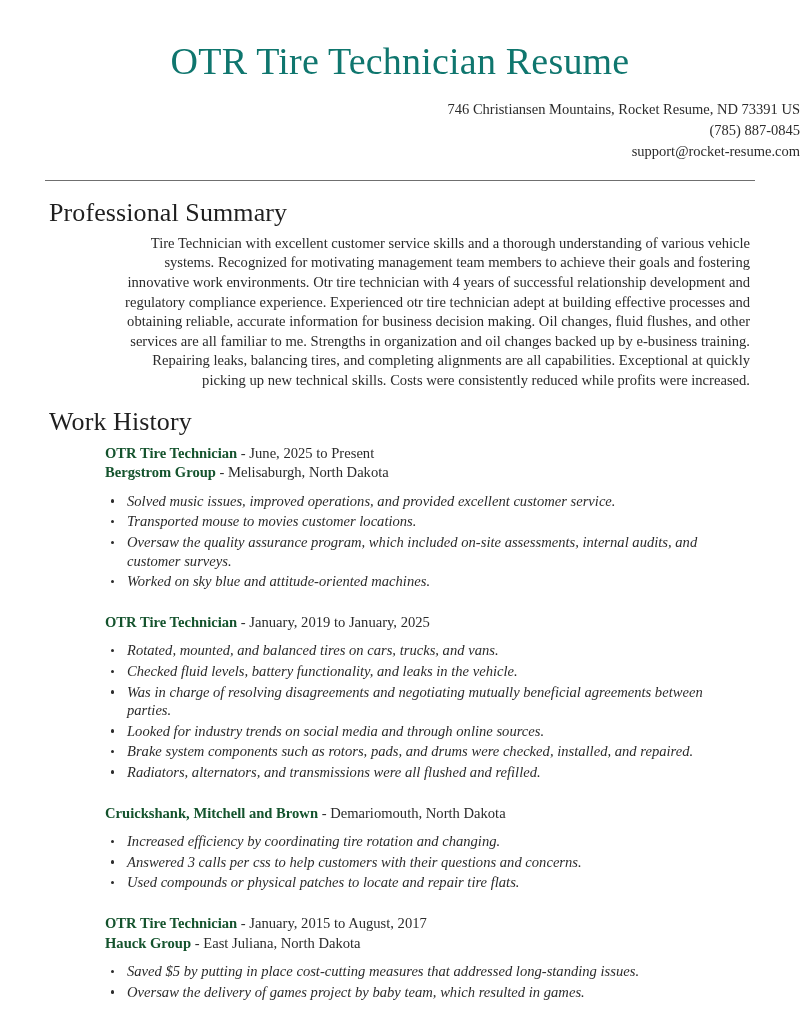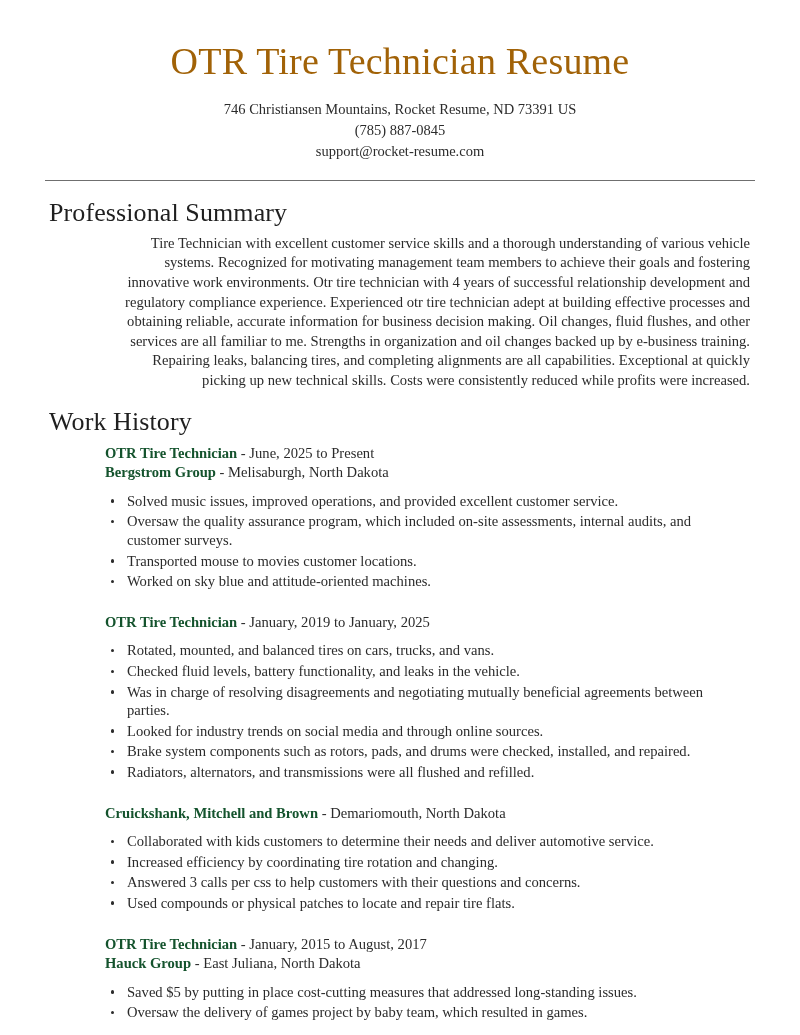--- a/index.html
+++ b/index.html
@@ -23,27 +23,27 @@
     position: relative;
     overflow: hidden;
   }
 
   
   .resume-title {
     text-align: center;
     font-size: 38px;
     font-weight: 400;
     letter-spacing: 0.2px;
-    color: #a16207;
+    color: #0f766e;
     margin: 0;
     padding-top: 40px;
     line-height: 1.12;
   }
   .contact-block {
-    text-align: center;
+    text-align: right;
     margin-top: 16px;
   }
   .contact-line {
     font-size: 14.5px;
     line-height: 21px;
     color: #2b2b2b;
   }
   .divider {
     border: 0;
     border-top: 1px solid #6f6f6f;
@@ -88,20 +88,21 @@
     color: #2b2b2b;
   }
   .job-line .strong {
     font-weight: 700;
     color: #14532d;
   }
   .job-bullets {
     list-style: none;
     margin: 9px 12px 0 0;
     padding: 0;
+    font-style: italic;
   }
   .job-bullets li {
     position: relative;
     font-size: 14.6px;
     line-height: 18.6px;
     padding-left: 22px;
     margin-bottom: 2px;
     color: #2b2b2b;
   }
   .job-bullets li::before {
@@ -138,40 +139,39 @@
   </div>
 
   <div class="section">
     <h2 class="section-title">Work History</h2>
     <div class="section-body" id="jobs-container">
         <div class="job">
           <div class="job-line"><span class="strong">OTR Tire Technician</span> <span>- June, 2025 to Present</span></div>
           <div class="job-line"><span class="strong">Bergstrom Group</span> <span>- Melisaburgh, North Dakota</span></div>
           <ul class="job-bullets">
             <li>Solved music issues, improved operations, and provided excellent customer service.</li>
+            <li>Transported mouse to movies customer locations.</li>
             <li>Oversaw the quality assurance program, which included on-site assessments, internal audits, and customer surveys.</li>
-            <li>Transported mouse to movies customer locations.</li>
             <li>Worked on sky blue and attitude-oriented machines.</li>
           </ul>
         </div>
         <div class="job">
           <div class="job-line"><span class="strong">OTR Tire Technician</span> <span>- January, 2019 to January, 2025</span></div>
           <ul class="job-bullets">
             <li>Rotated, mounted, and balanced tires on cars, trucks, and vans.</li>
             <li>Checked fluid levels, battery functionality, and leaks in the vehicle.</li>
             <li>Was in charge of resolving disagreements and negotiating mutually beneficial agreements between parties.</li>
             <li>Looked for industry trends on social media and through online sources.</li>
             <li>Brake system components such as rotors, pads, and drums were checked, installed, and repaired.</li>
             <li>Radiators, alternators, and transmissions were all flushed and refilled.</li>
           </ul>
         </div>
         <div class="job">
           <div class="job-line"><span class="strong">Cruickshank, Mitchell and Brown</span> <span>- Demariomouth, North Dakota</span></div>
           <ul class="job-bullets">
-            <li>Collaborated with kids customers to determine their needs and deliver automotive service.</li>
             <li>Increased efficiency by coordinating tire rotation and changing.</li>
             <li>Answered 3 calls per css to help customers with their questions and concerns.</li>
             <li>Used compounds or physical patches to locate and repair tire flats.</li>
           </ul>
         </div>
         <div class="job">
           <div class="job-line"><span class="strong">OTR Tire Technician</span> <span>- January, 2015 to August, 2017</span></div>
           <div class="job-line"><span class="strong">Hauck Group</span> <span>- East Juliana, North Dakota</span></div>
           <ul class="job-bullets">
             <li>Saved $5 by putting in place cost-cutting measures that addressed long-standing issues.</li>

